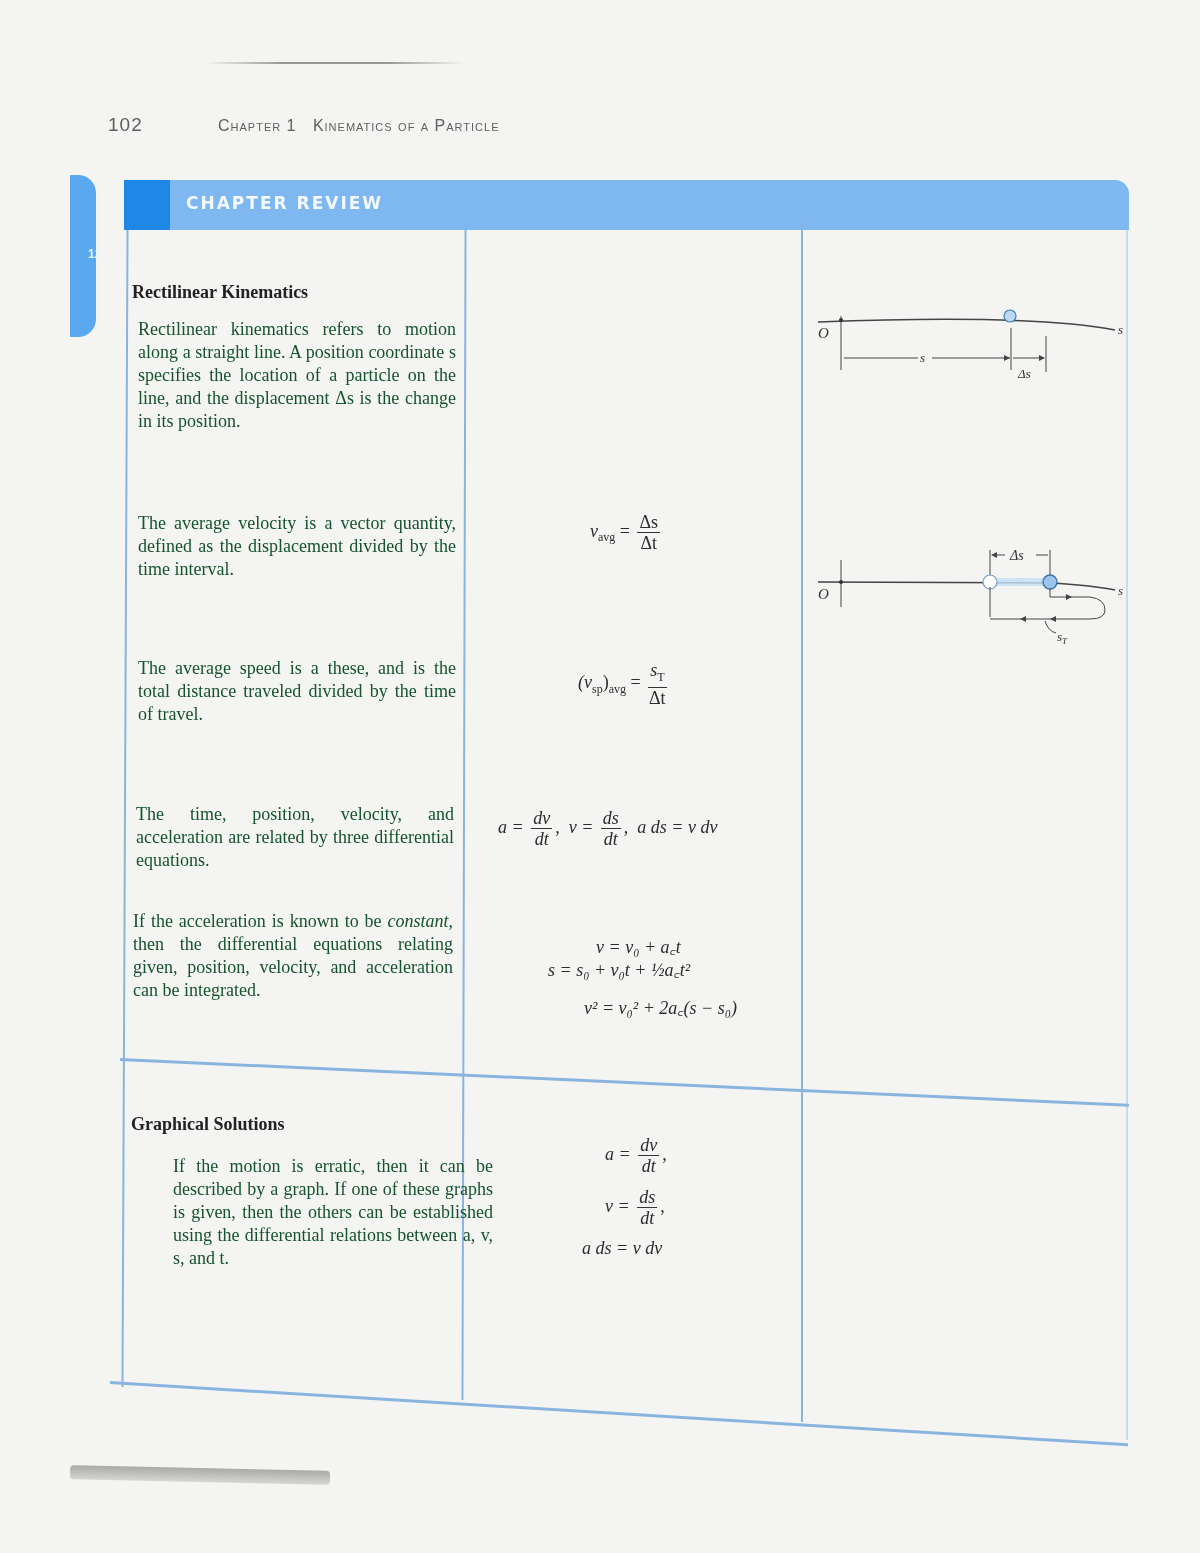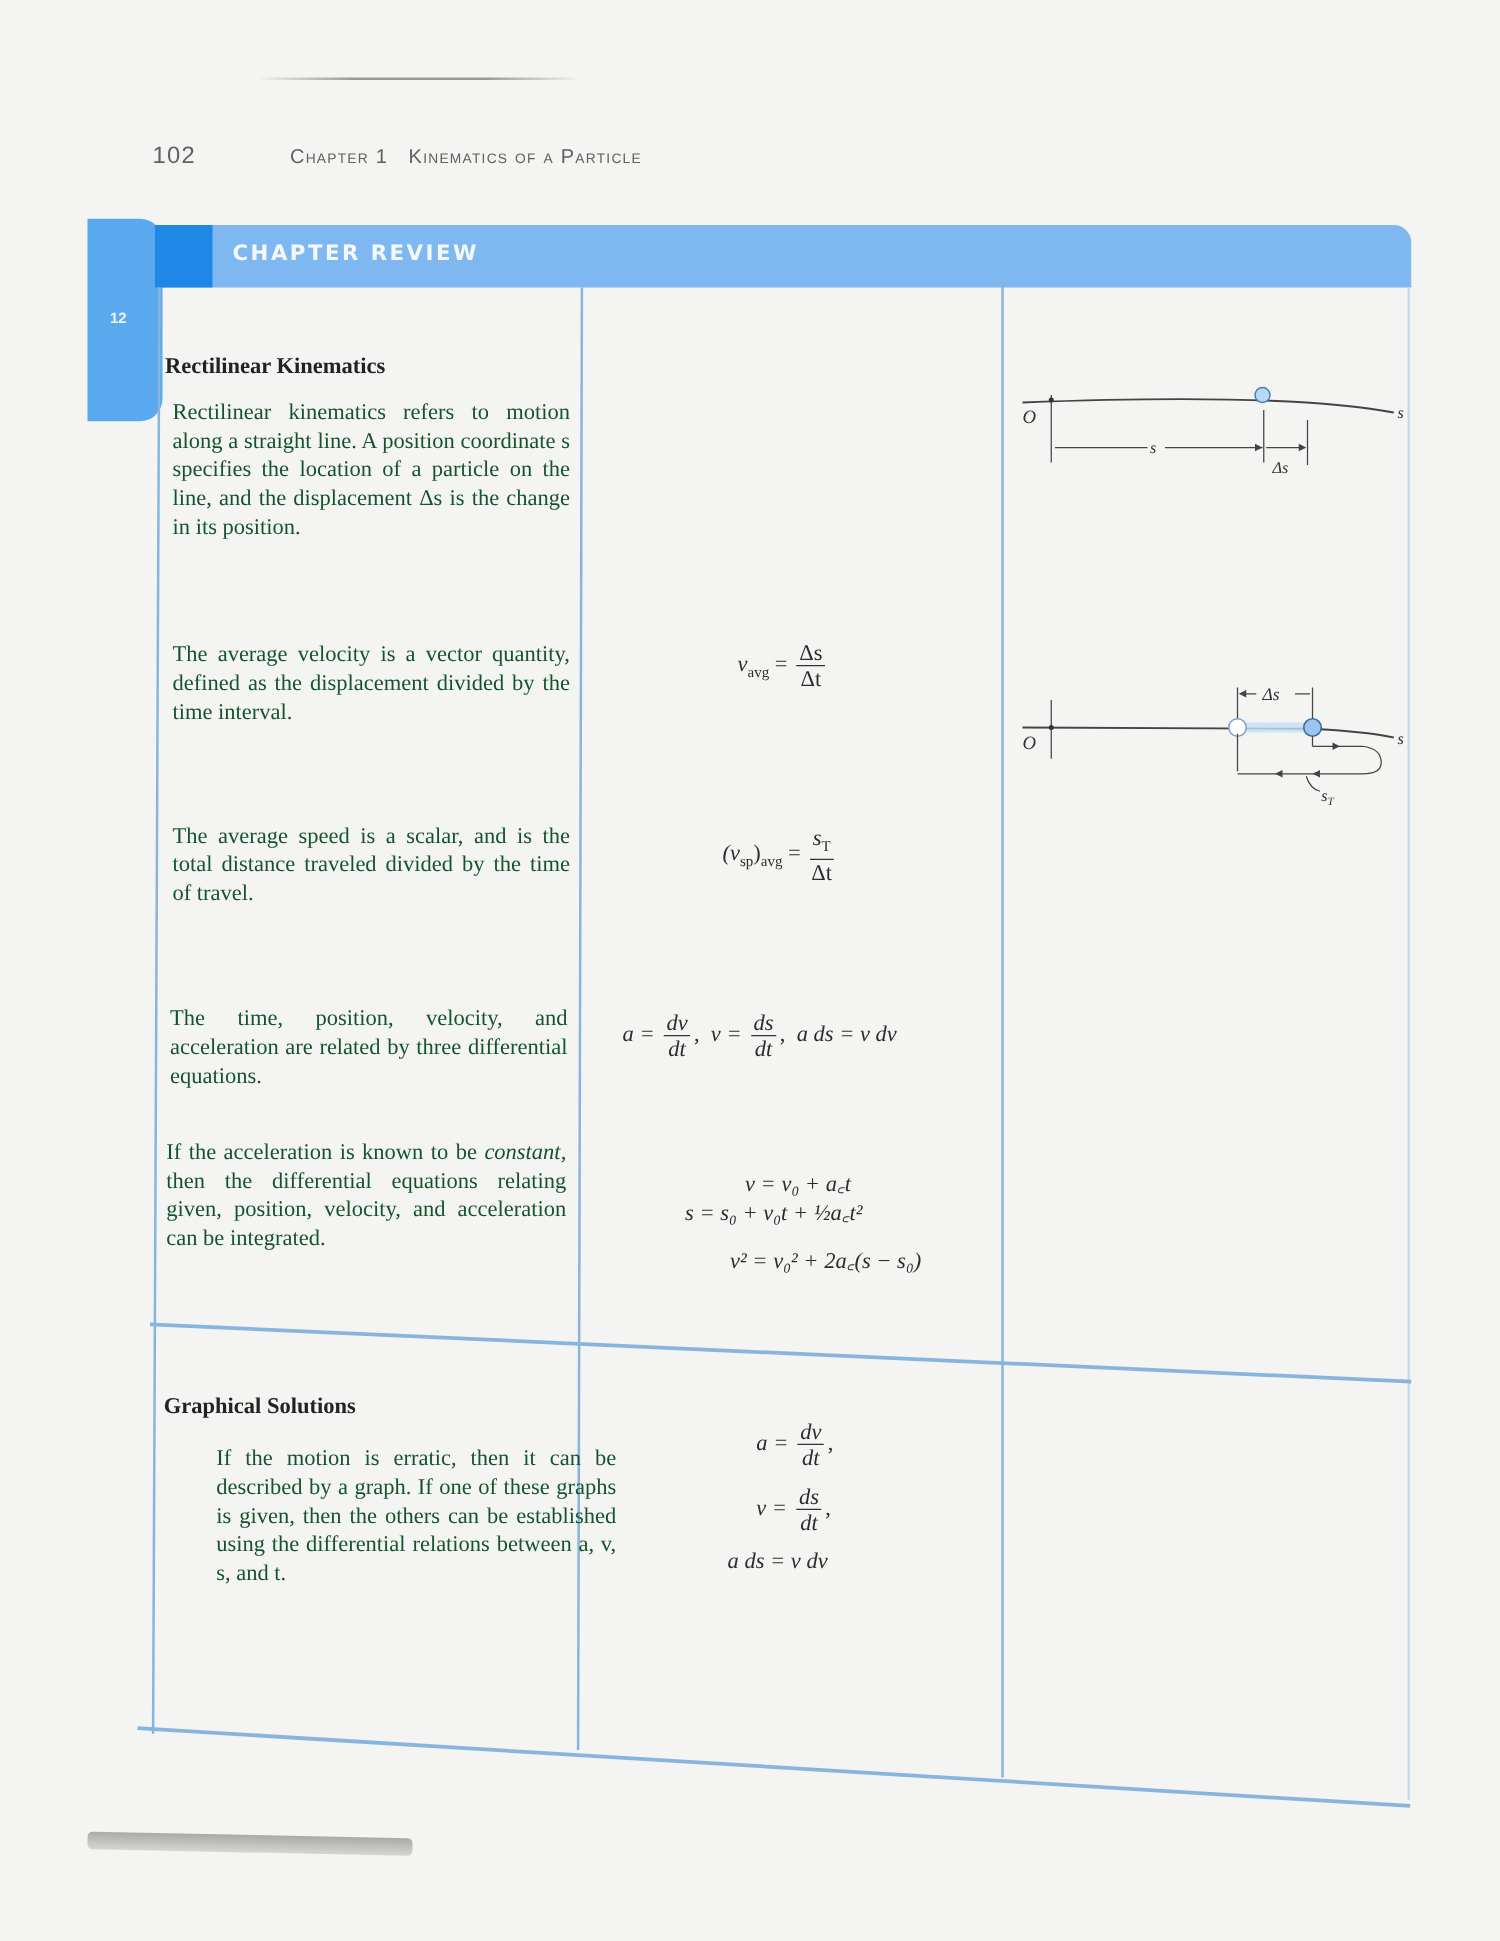--- a/index.html
+++ b/index.html
@@ -12,31 +12,31 @@
   .page-edge-top {
     position: absolute; left: 205px; top: 62px; width: 260px; height: 2px;
     background: linear-gradient(90deg, rgba(0,0,0,0) 0%, rgba(60,60,60,0.5) 30%, rgba(60,60,60,0.5) 70%, rgba(0,0,0,0) 100%);
   }
   .page-edge-bottom {
     position: absolute; left: 70px; top: 1468px; width: 260px; height: 14px;
     background: linear-gradient(180deg, rgba(120,120,120,0.6), rgba(90,90,90,0.2));
     transform: rotate(1.2deg); border-radius: 4px;
   }
   .running-head {
-    position: absolute; left: 122px; top: 114px;
+    position: absolute; left: 108px; top: 114px;
     font-family: "Liberation Sans", "DejaVu Sans", sans-serif;
     color: #606060;
   }
   .page-number { font-size: 19px; letter-spacing: 1px; }
   .chapter-title {
     position: absolute; left: 110px; top: 3px; white-space: nowrap;
     font-size: 16px; letter-spacing: 1px; font-variant: small-caps;
   }
   .thumb-tab {
-    position: absolute; left: 70px; top: 175px; width: 60px; height: 162px;
+    position: absolute; left: 70px; top: 175px; width: 26px; height: 162px;
     background: #5aa8ee; border-radius: 0 18px 18px 0;
   }
   .thumb-tab span {
     position: absolute; left: 18px; top: 72px; color: #eaf4ff;
     font-family: "Liberation Sans", "DejaVu Sans", sans-serif;
     font-weight: bold; font-size: 12px;
   }
   .banner {
     position: absolute; left: 124px; top: 180px; width: 1005px; height: 50px;
     background: #7fb8f0; transform: skewY(0deg);
@@ -144,21 +144,21 @@
   <path d="M240 62 L 280 62 Q 295 64 295 75 Q 295 84 280 84 L 180 84" stroke="#444" stroke-width="1" fill="none"></path>
   <polygon points="262,62 256,59 256,65" fill="#444"></polygon>
   <polygon points="210,84 216,81 216,87" fill="#444"></polygon>
   <polygon points="240,84 246,81 246,87" fill="#444"></polygon>
   <path d="M235 86 Q 238 96 246 98" stroke="#444" stroke-width="1" fill="none"></path>
   <text x="247" y="106" font-size="13" font-style="italic" font-family="Liberation Serif, serif" fill="#333">s<tspan font-size="9" dy="3">T</tspan></text>
   <text x="8" y="64" font-size="15" font-style="italic" font-family="Liberation Serif, serif" fill="#333">O</text>
   <text x="308" y="60" font-size="13" font-style="italic" font-family="Liberation Serif, serif" fill="#333">s</text>
 </svg>
 
-<div class="cell-text" style="left:138px; top:657px; width:318px;">The average speed is a scalar, and is the total distance traveled divided by the time of travel.</div>
+<div class="cell-text" style="left:138px; top:657px; width:318px;">The average speed is a these, and is the total distance traveled divided by the time of travel.</div>
 <div class="eq" style="left:578px; top:660px;">
   <i>(v</i><sub>sp</sub><span>)</span><sub>avg</sub> =
   <span class="frac"><span class="num"><i>s</i><sub>T</sub></span><span class="den">Δt</span></span>
 </div>
 
 <div class="cell-text" style="left:136px; top:803px; width:318px;">The time, position, velocity, and acceleration are related by three differential equations.</div>
 <div class="eq" style="left:498px; top:808px;">
   <i>a =</i>
   <span class="frac"><i class="num">dv</i><i class="den">dt</i></span>,&nbsp;
   <i>v =</i>

